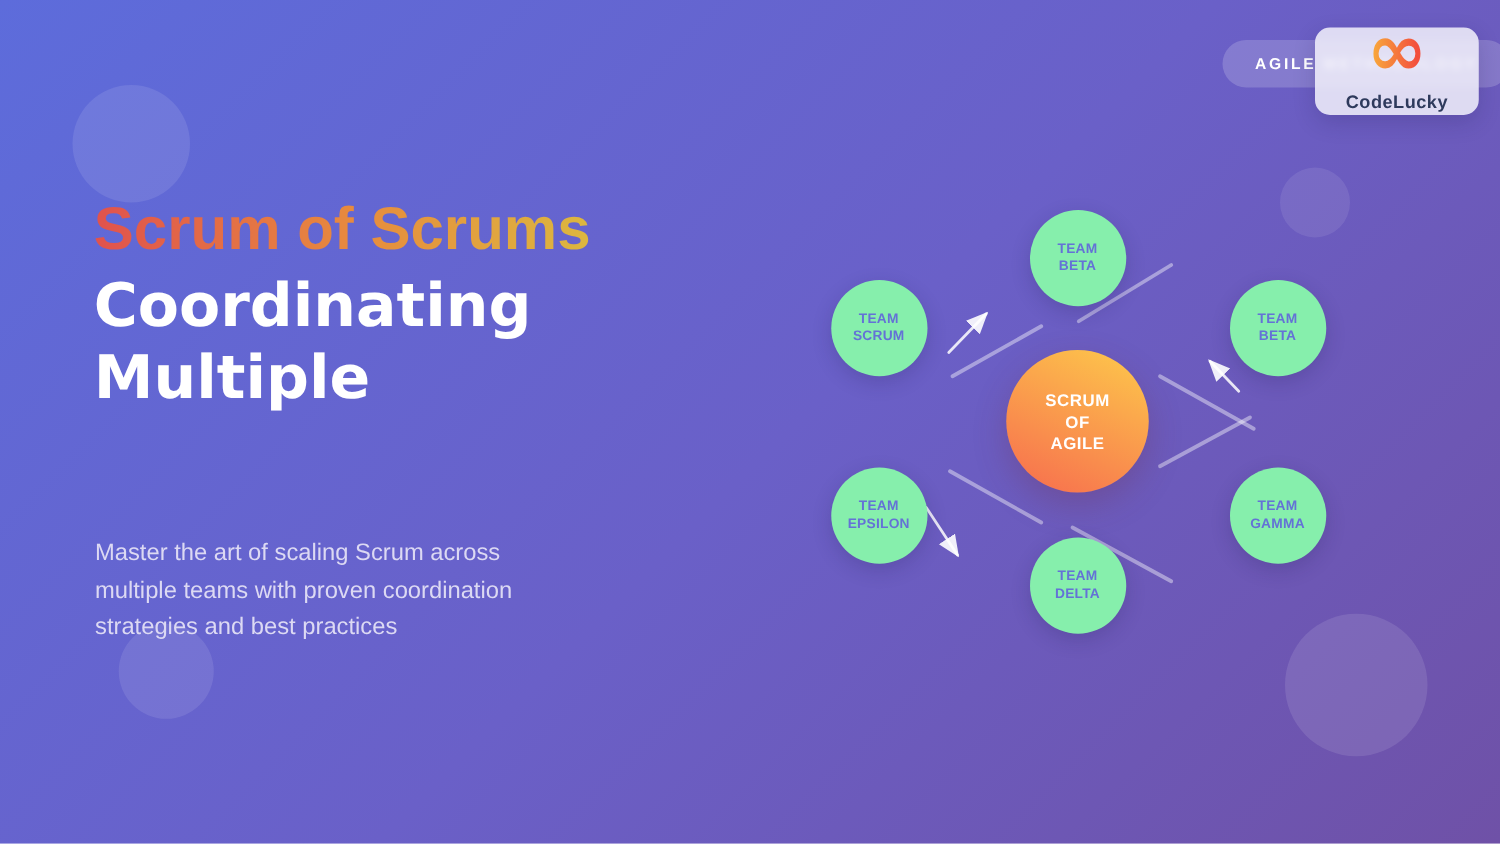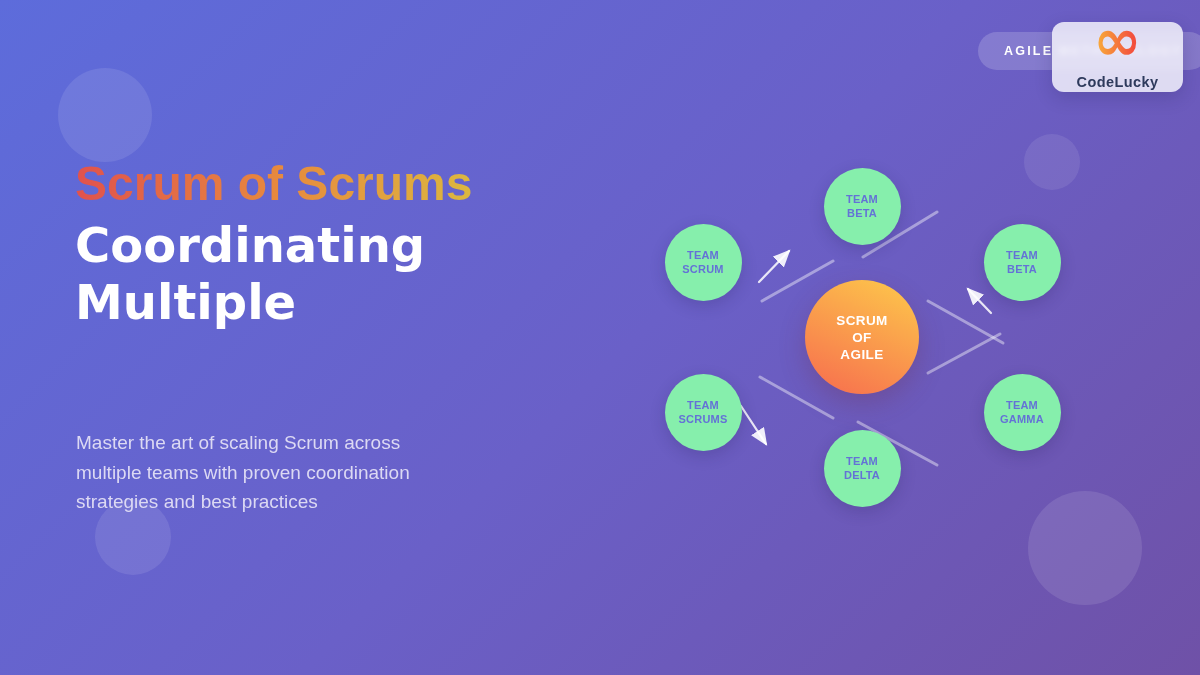--- a/index.html
+++ b/index.html
@@ -124,19 +124,19 @@
     <div class="team-node" style="left: 983.5px; top: 373.5px;">
       <span>TEAM</span>
       <span>GAMMA</span>
     </div>
     <div class="team-node" style="left: 823.5px; top: 429.5px;">
       <span>TEAM</span>
       <span>DELTA</span>
     </div>
     <div class="team-node" style="left: 664.5px; top: 373.5px;">
       <span>TEAM</span>
-      <span>SCRUMS</span>
+      <span>EPSILON</span>
     </div>
     <div class="team-node" style="left: 664.5px; top: 223.5px;">
       <span>TEAM</span>
       <span>SCRUM</span>
     </div>
   </div>
 
 </body></html>

